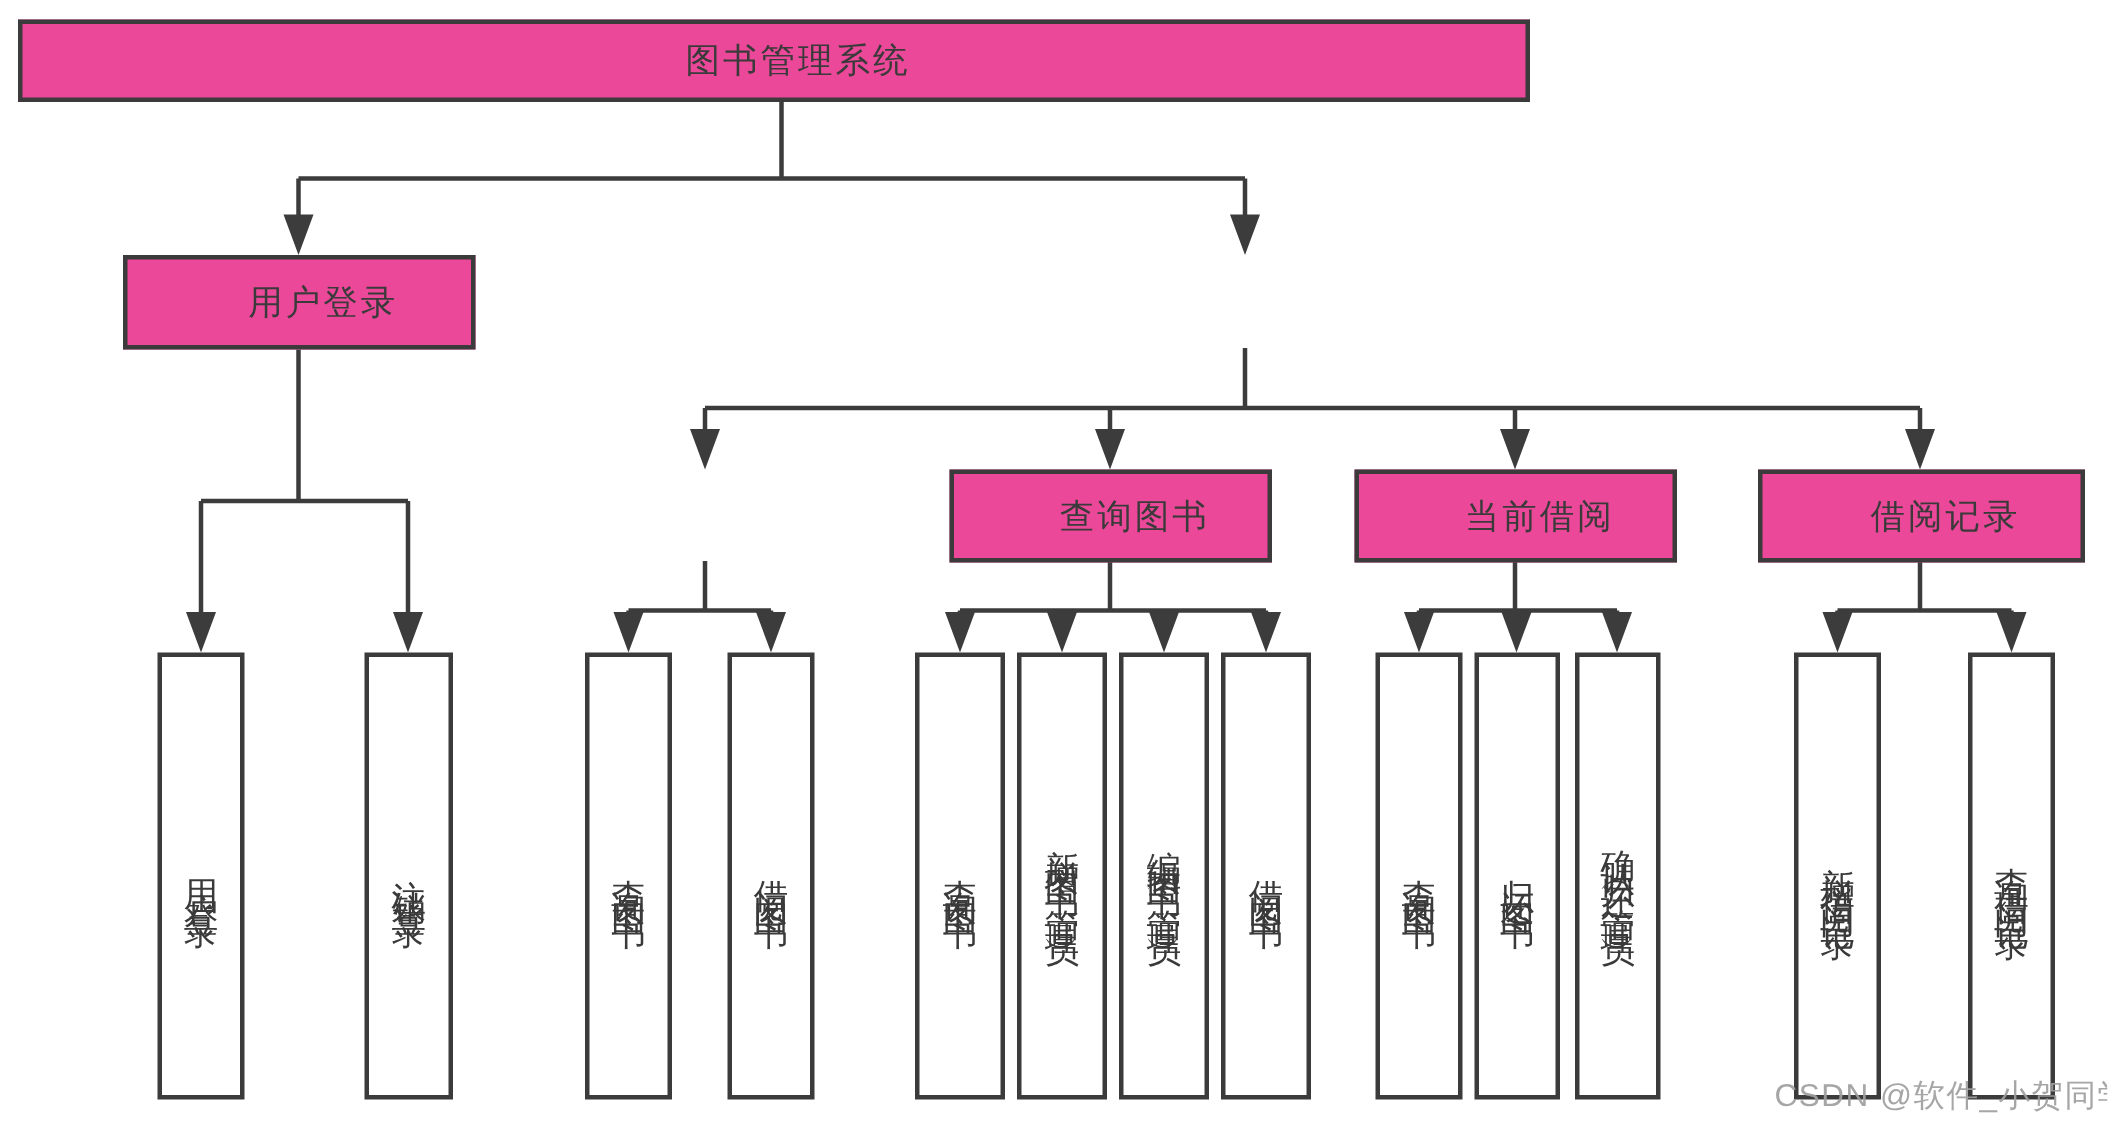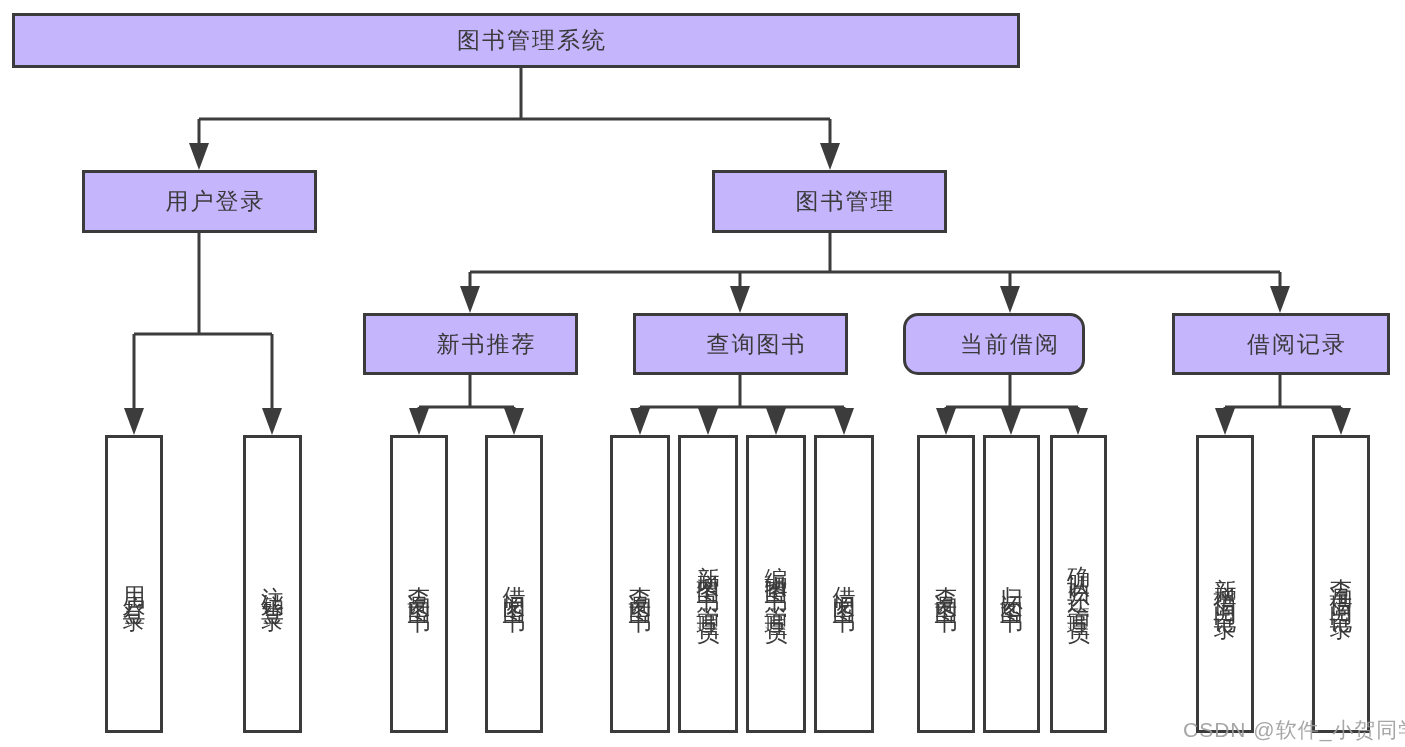--- a/index.html
+++ b/index.html
@@ -12,21 +12,21 @@
     font-family: "Liberation Sans", "DejaVu Sans", sans-serif;
   }
   .connectors {
     position: absolute;
     left: 0; top: 0;
     width: 1405px; height: 747px;
   }
   .hnode {
     position: absolute;
     box-sizing: border-box;
-    background: #c4b5fd;
+    background: #ec4899;
     border: 3px solid #3b3b3b;
     display: flex;
     align-items: center;
     justify-content: center;
     padding-left: 32px;
   }
   .hnode span {
     font-size: 23px;
     letter-spacing: 2px;
     color: #3a3a3a;
@@ -122,31 +122,25 @@
       M1331,408 L1351,408 L1341,435 Z"></path>
   </svg>
 
   <div class="hnode" style="left:12px; top:13px; width:1008px; height:55px;">
     <span>图书管理系统</span>
   </div>
 
   <div class="hnode" style="left:82px; top:170px; width:235px; height:63px;">
     <span>用户登录</span>
   </div>
-  <div class="hnode" style="left:712px; top:170px; width:235px; height:63px;">
-    <span>图书管理</span>
-  </div>
 
-  <div class="hnode" style="left:363px; top:313px; width:215px; height:62px;">
-    <span>新书推荐</span>
-  </div>
   <div class="hnode" style="left:633px; top:313px; width:215px; height:62px;">
     <span>查询图书</span>
   </div>
-  <div class="hnode" style="left:903px; top:313px; width:182px; height:62px;border-radius:15px;">
+  <div class="hnode" style="left:903px; top:313px; width:215px; height:62px;">
     <span>当前借阅</span>
   </div>
   <div class="hnode" style="left:1172px; top:313px; width:218px; height:62px;">
     <span>借阅记录</span>
   </div>
 
   <div class="vnode" style="left:105px; top:435px; width:58px; height:298px;">
     <span>用户登录</span>
   </div>
   <div class="vnode" style="left:243px; top:435px; width:59px; height:298px;">

